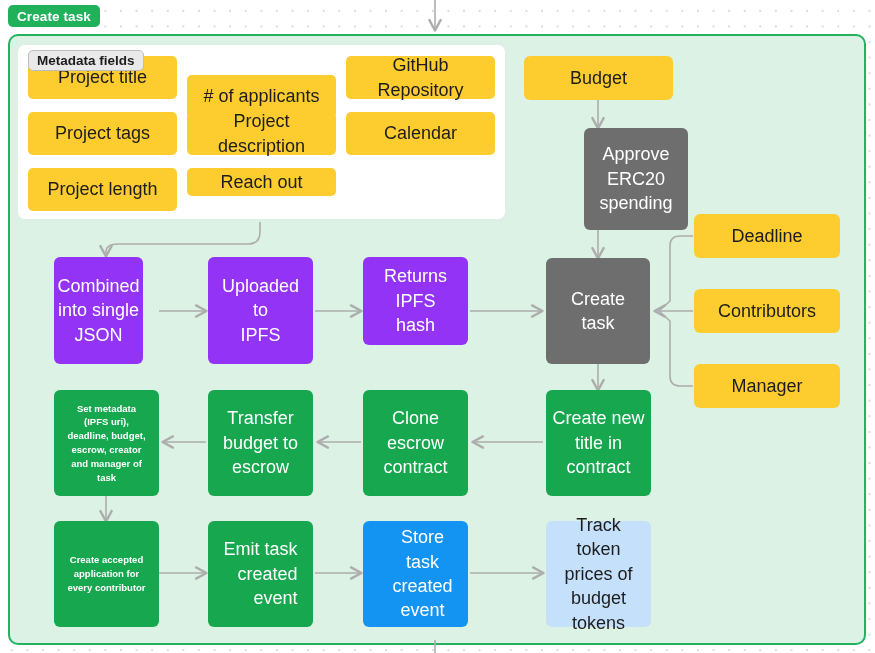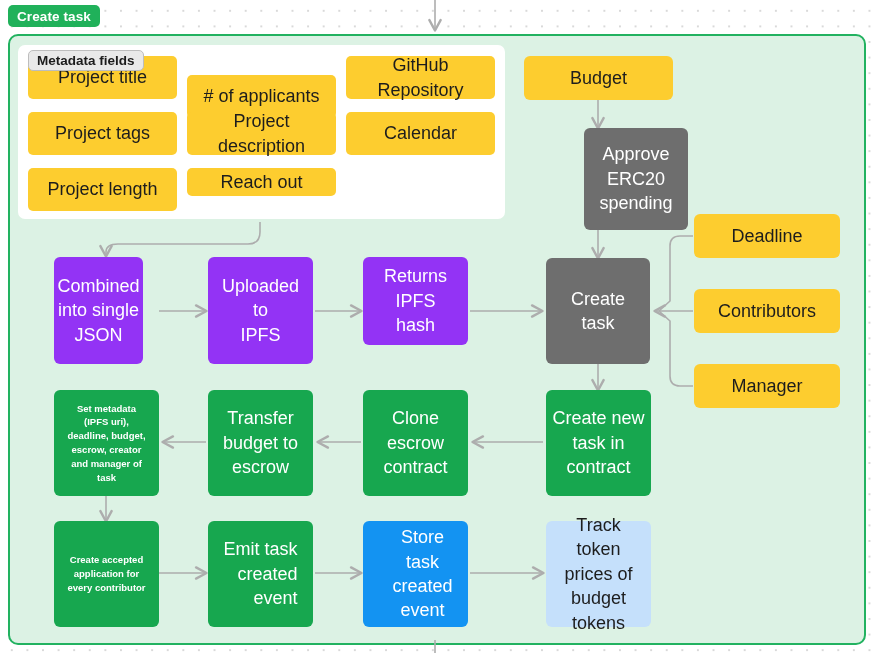--- a/index.html
+++ b/index.html
@@ -194,21 +194,21 @@
 escrow, creator
 and manager of
 task</div>
   <div class="node green" style="left:208px; top:390px; width:105px; height:106px;">Transfer
 budget to
 escrow</div>
   <div class="node green" style="left:363px; top:390px; width:105px; height:106px;">Clone
 escrow
 contract</div>
   <div class="node green" style="left:546px; top:390px; width:105px; height:106px;">Create new
-task in
+title in
 contract</div>
 
   <div class="node green tiny" style="left:54px;  top:521px; width:105px; height:106px;">Create accepted
 application for
 every contributor</div>
   <div class="node green" style="left:208px; top:521px; width:105px; height:106px;text-align:right;">Emit task
 created
 event</div>
   <div class="node blue" style="left:363px; top:521px; width:105px; height:106px;">Store task
 created

